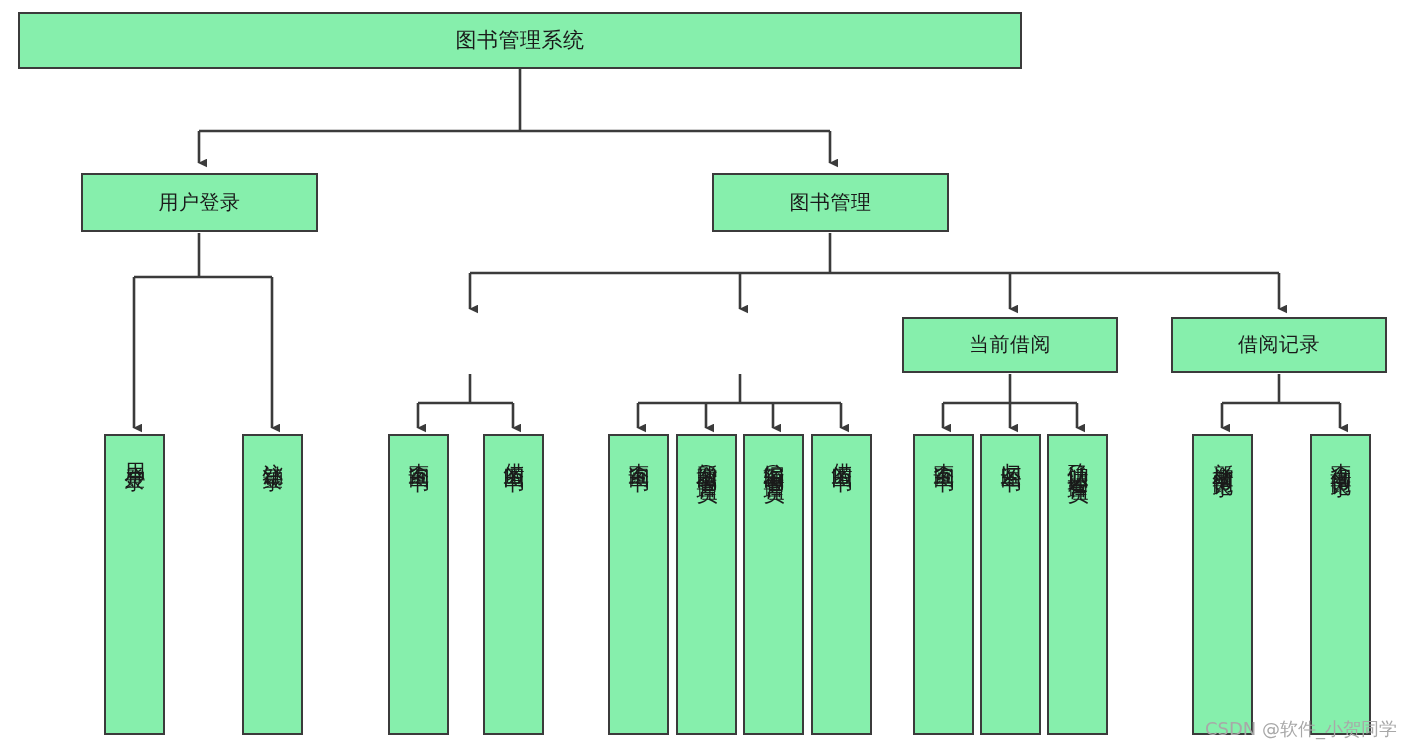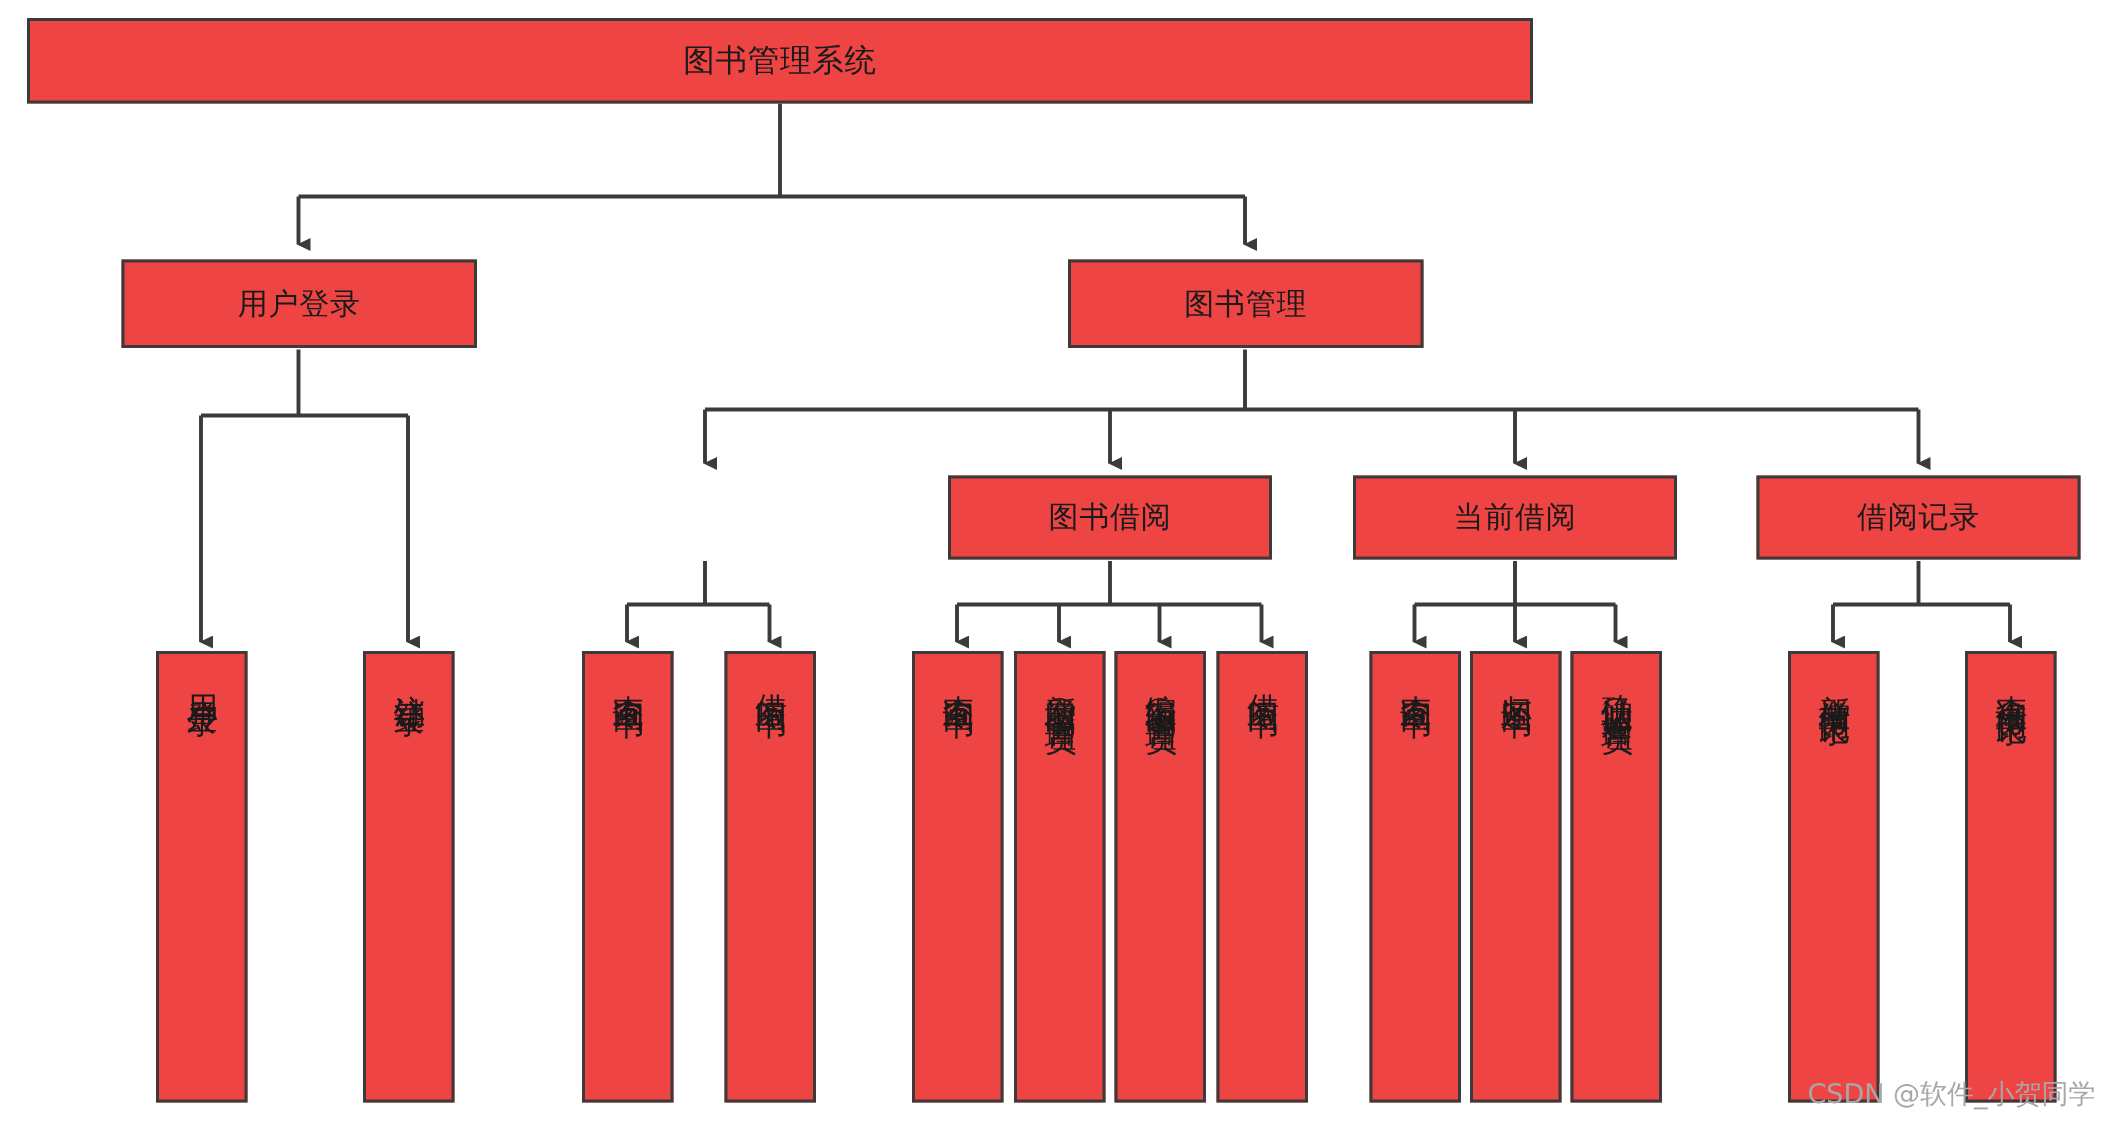--- a/index.html
+++ b/index.html
@@ -22,21 +22,21 @@
     position: absolute;
     left: 0;
     top: 0;
     width: 1405px;
     height: 747px;
   }
   
   .node {
     position: absolute;
     box-sizing: border-box;
-    background: #ef4444;
+    background: #86efac;
     border: 2.5px solid #3b3b3b;
     display: flex;
     align-items: center;
     justify-content: center;
     color: #1a1a1a;
   }
   .node .node-label {
     display: block;
     text-align: center;
     line-height: 1.18;
@@ -129,28 +129,25 @@
   </svg>
 
   <div class="node horizontal root" style="left:18px; top:12px; width:1004px; height:57px;">
     <span class="node-label">图书管理系统</span>
   </div>
 
   <div class="node horizontal" style="left:81px; top:173px; width:237px; height:59px;">
     <span class="node-label">用户登录</span>
   </div>
 
-  <div class="node horizontal" style="left:712px; top:173px; width:237px; height:59px;">
+  <div class="node horizontal" style="left:712px; top:173px; width:237px; height:59px;font-family:Liberation Serif, serif;">
     <span class="node-label">图书管理</span>
   </div>
 
 
-  <div class="node horizontal" style="left:632px; top:317px; width:216px; height:56px;">
-    <span class="node-label">图书借阅</span>
-  </div>
 
   <div class="node horizontal" style="left:1171px; top:317px; width:216px; height:56px;">
     <span class="node-label">借阅记录</span>
   </div>
 
   <div class="node horizontal" style="left:902px; top:317px; width:216px; height:56px;">
     <span class="node-label">当前借阅</span>
   </div>
 
   <div class="node vertical" style="left:104px; top:434px; width:61px; height:301px;">

